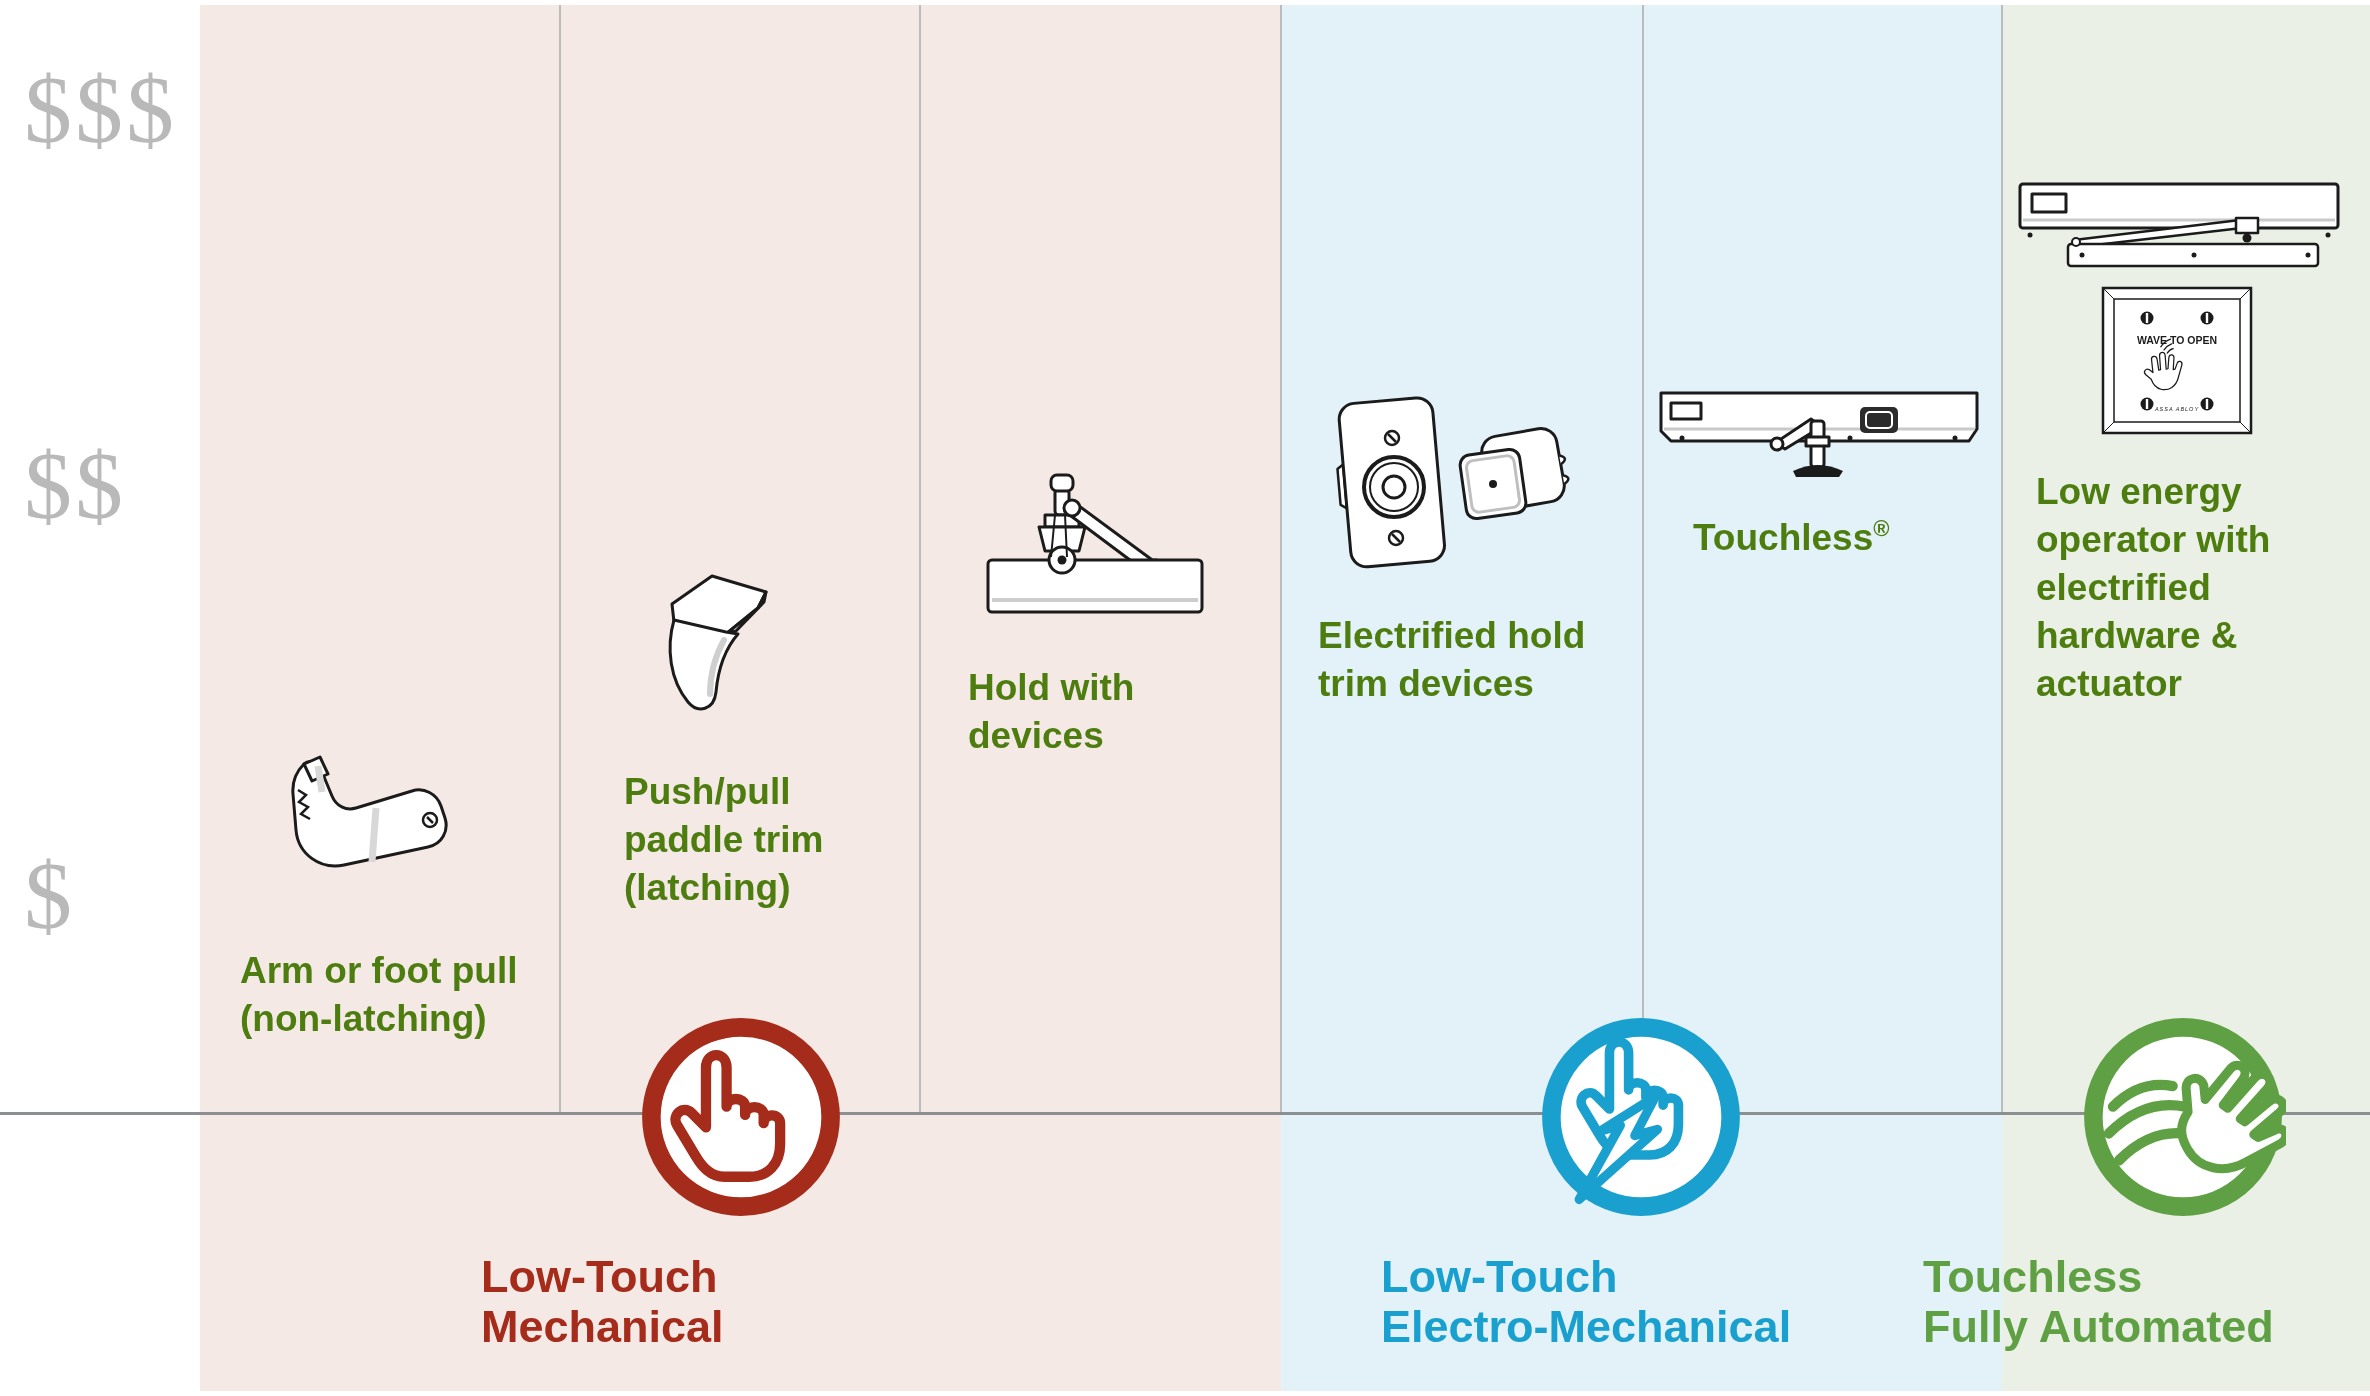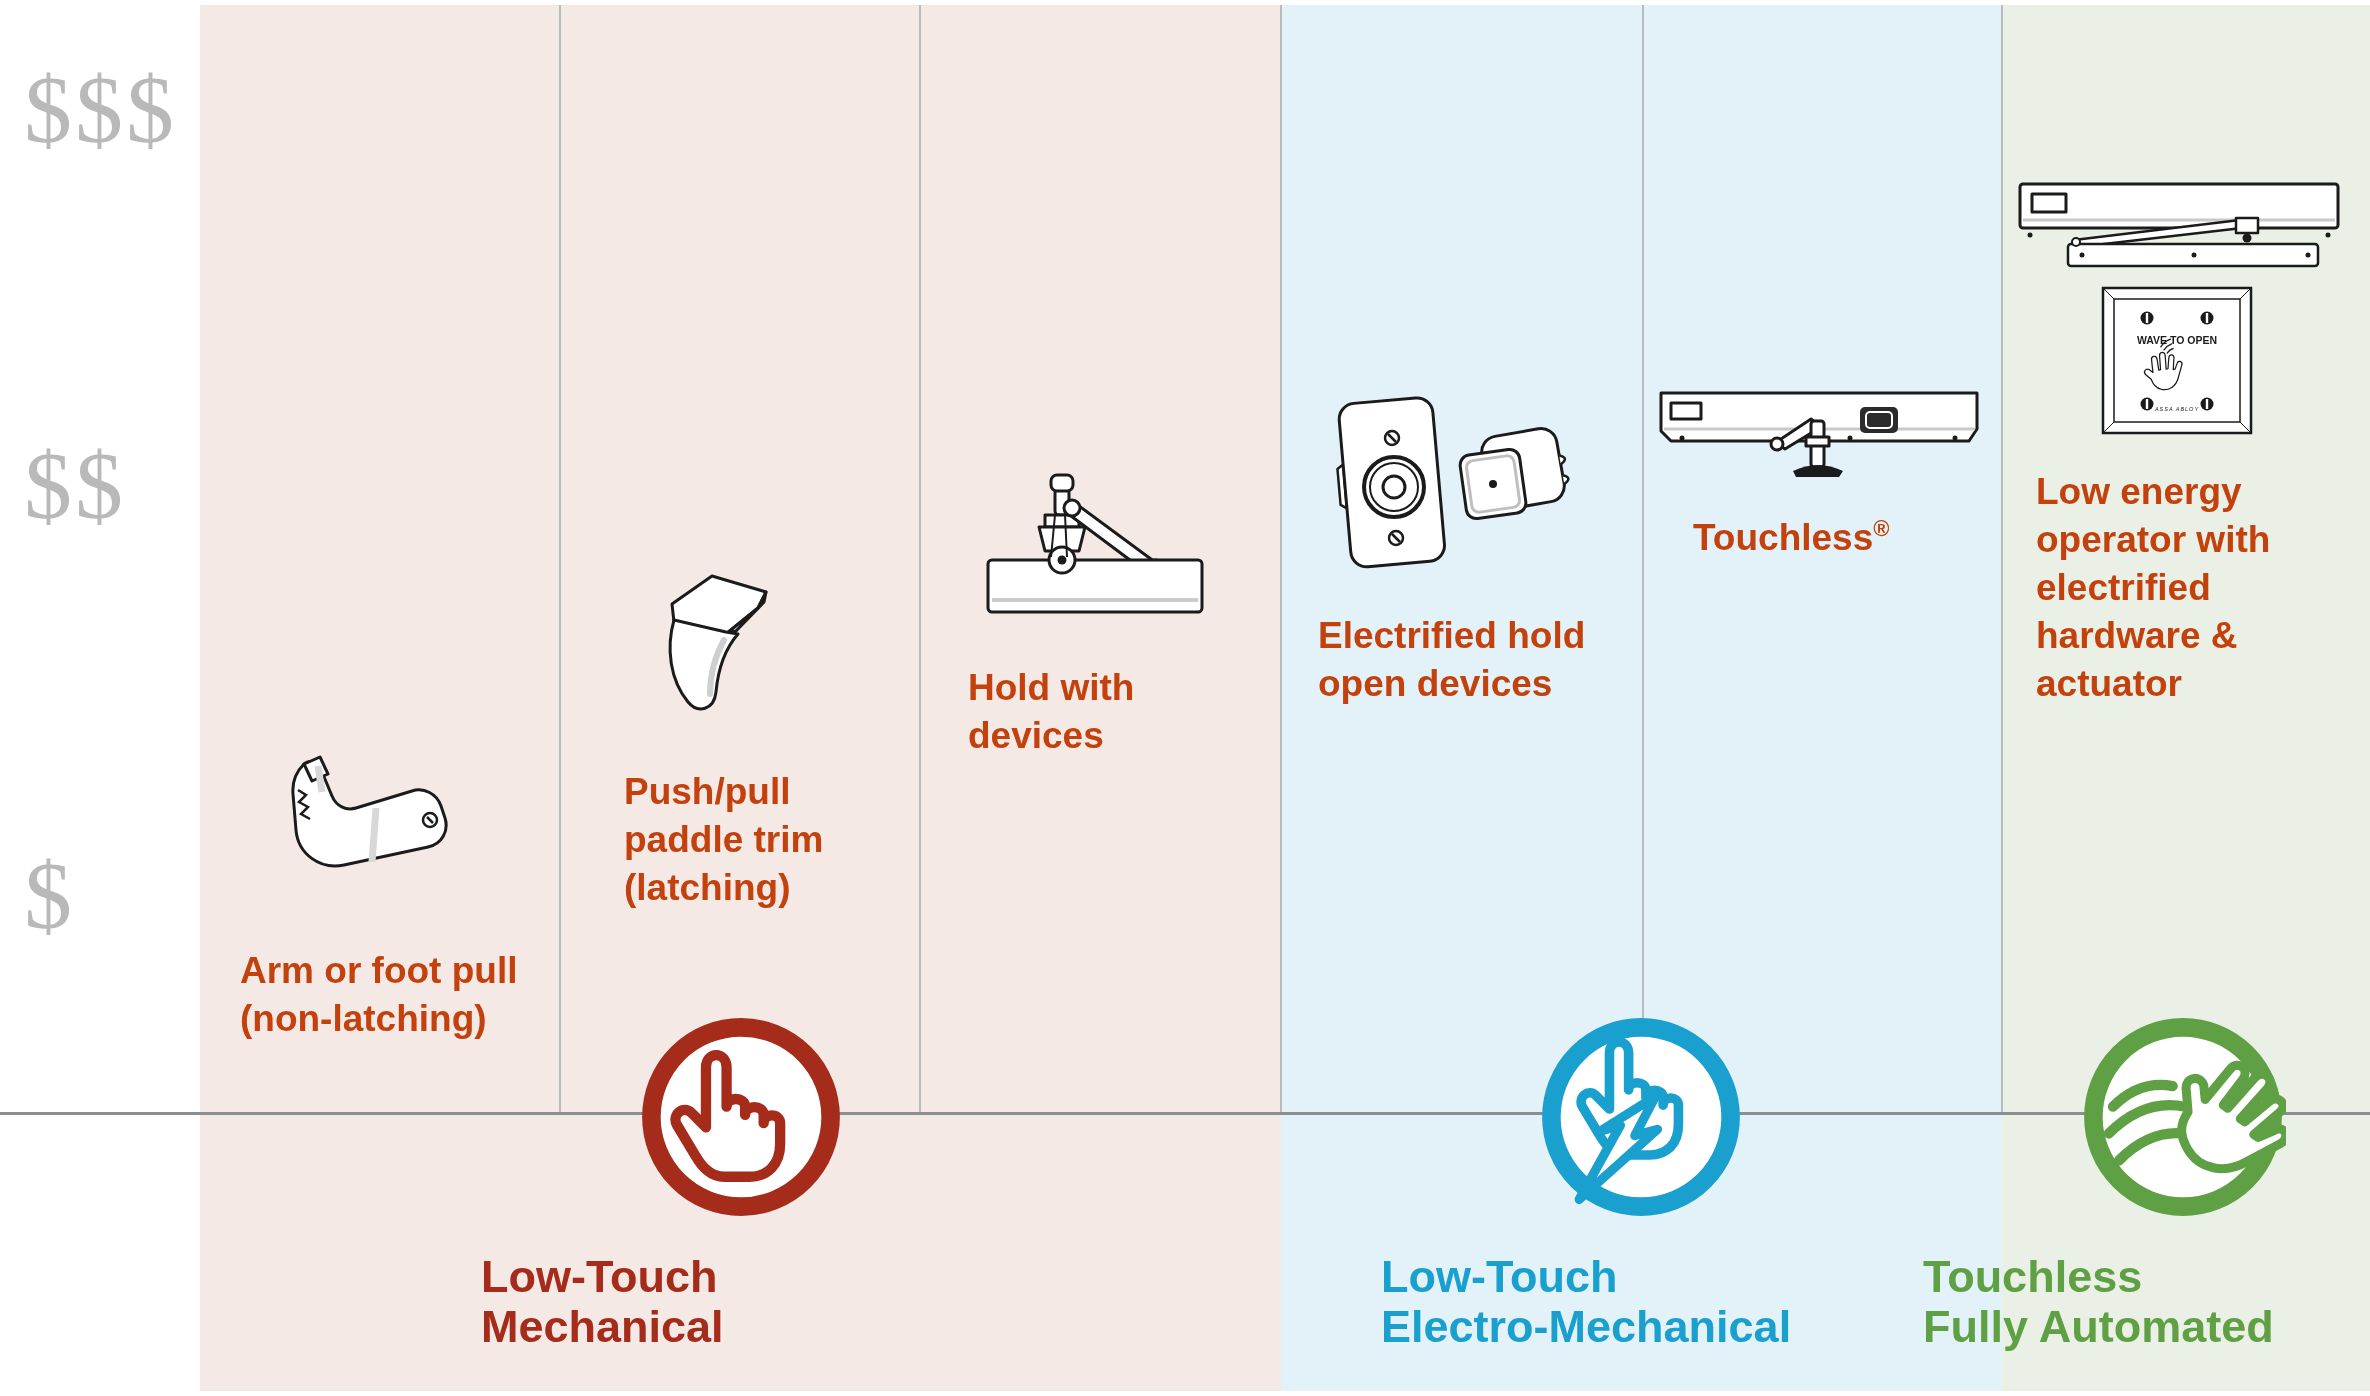--- a/index.html
+++ b/index.html
@@ -6,21 +6,21 @@
   body{width:2370px;height:1396px;position:relative;overflow:hidden;
        font-family:"Liberation Sans",sans-serif;}
   .band{position:absolute;top:5px;height:1386px;}
   .band.pink{background:#f5e9e6;}
   .band.blue{background:#e3f2f9;}
   .band.green{background:#eaf0e5;}
   .divider{position:absolute;top:5px;height:1109px;width:2px;background:#b9bcbe;}
   .axis-line{position:absolute;left:0;top:1112px;width:2370px;height:3px;background:#8c8f91;}
   .dollar{position:absolute;left:24px;color:#b9b9b9;font-family:"Liberation Serif",serif;
           font-size:96px;letter-spacing:3px;line-height:1;}
-  .caption{position:absolute;color:#c2410c;font-weight:700;font-size:37px;line-height:48px;
+  .caption{position:absolute;color:#4d7c0f;font-weight:700;font-size:37px;line-height:48px;
            white-space:pre-line;}
   .reg{font-size:22px;vertical-align:14px;font-weight:700;}
   .illus{position:absolute;}
   .cat-icon{position:absolute;top:1014px;width:206px;height:206px;}
   .cat-label{position:absolute;top:1252px;width:520px;font-weight:700;font-size:45px;
              line-height:50px;text-align:left;white-space:pre-line;transform:translateX(-50%);}
   .red-t{color:#a52b1a;} .blue-t{color:#1aa0ce;} .green-t{color:#60a044;}
   svg text{font-family:"Liberation Sans",sans-serif;}
 </style>
 </head>
@@ -185,21 +185,21 @@
 </svg>
 
 <div class="caption" style="left:240px;top:930px;margin-top:17px;">Arm or foot pull
 (non-latching)</div>
 <div class="caption" style="left:612px;top:768px;margin-left:12px;">Push/pull
 paddle trim
 (latching)</div>
 <div class="caption" style="left:968px;top:664px;">Hold with
 devices</div>
 <div class="caption" style="left:1318px;top:612px;">Electrified hold
-open devices</div>
+trim devices</div>
 <div class="caption" style="left:1693px;top:505px;"><span>Touchless</span><span class="reg">®</span></div>
 <div class="caption" style="left:2036px;top:468px;">Low energy
 operator with
 electrified
 hardware &amp;
 actuator</div>
 
 <svg class="cat-icon" style="left:638px;" viewBox="0 0 100 100">
   <circle cx="50" cy="50" r="43.5" fill="#ffffff" stroke="#a52b1a" stroke-width="9"></circle>
   <path d="M42 79 C35 79 31 74 28 69 L19 54 C16 49 22 44 26 48 L33 55 L33 26 C33 18 43 18 43 26 L43 45 C43 40 52 40 52 45 L52 49 C52 44 61 44 61 49 L61 53 C61 48 69 48 69 53 L69 63 C69 73 63 79 54 79 Z" fill="#ffffff" stroke="#a52b1a" stroke-width="5" stroke-linejoin="round" stroke-linecap="round"></path>

